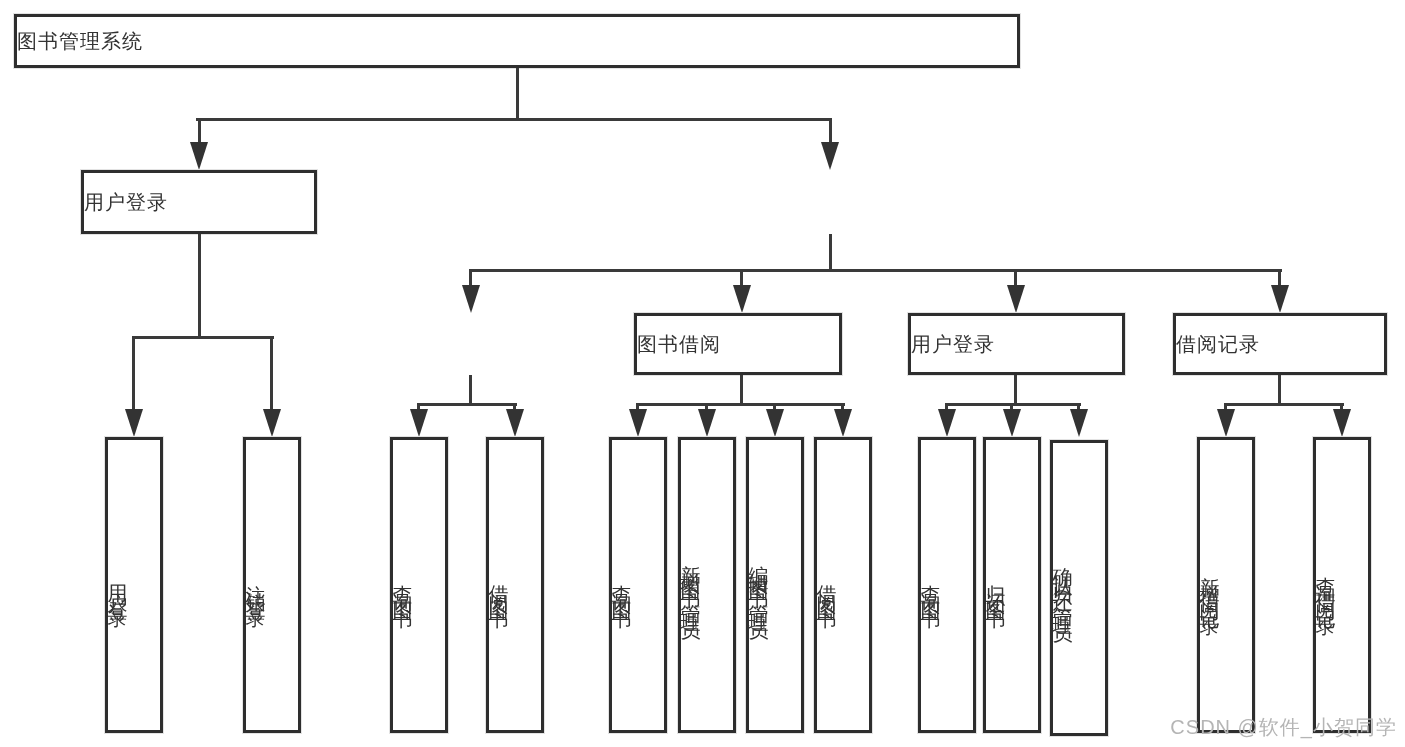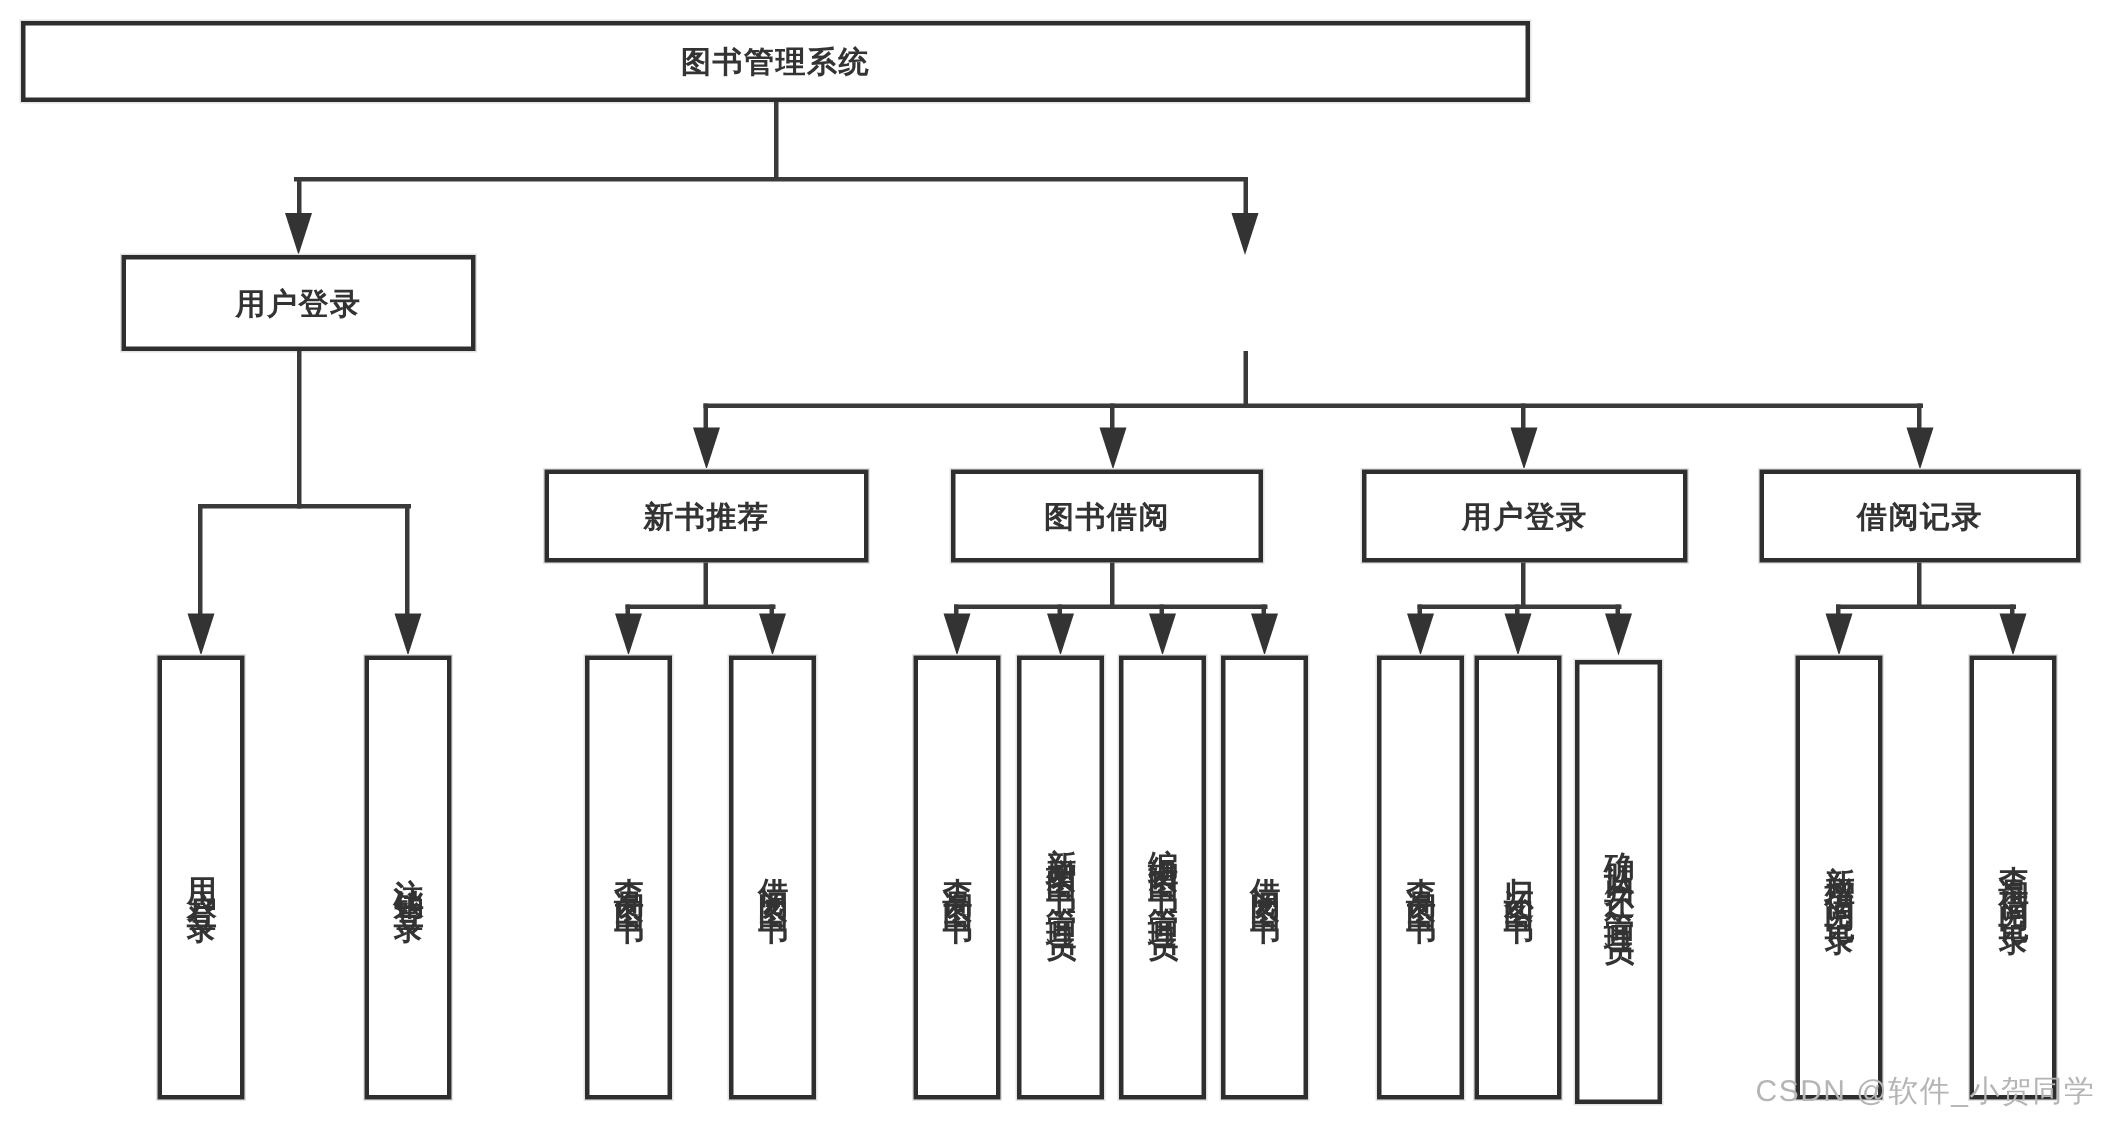--- a/index.html
+++ b/index.html
@@ -11,23 +11,21 @@
     overflow:hidden;
   }
   .box{
     position:absolute;
     box-sizing:border-box;
     background:#ffffff;
     border:3px solid #2e2e2e;
     box-shadow:0 0 0 1px #e3e3e3;
     display:flex;
     align-items:center;
-    justify-content:center;
     color:#333333;
-    font-weight:bold;
   }
   .hbox .lbl{
     font-size:20px;
     letter-spacing:1px;
     white-space:nowrap;
   }
   .vbox .vlbl{
     writing-mode:vertical-rl;
     text-orientation:mixed;
     font-size:20px;
@@ -85,23 +83,20 @@
   <div class="hline" style="left:469px;top:269px;width:813px"></div>
   <div class="vline" style="left:469px;top:269px;height:18px"></div>
   <div class="arrow" style="left:462px;top:285px"></div>
   <div class="vline" style="left:740px;top:269px;height:18px"></div>
   <div class="arrow" style="left:733px;top:285px"></div>
   <div class="vline" style="left:1014px;top:269px;height:18px"></div>
   <div class="arrow" style="left:1007px;top:285px"></div>
   <div class="vline" style="left:1278px;top:269px;height:18px"></div>
   <div class="arrow" style="left:1271px;top:285px"></div>
 
-  <div class="box hbox" style="left:363px;top:313px;width:216px;height:62px">
-    <span class="lbl">新书推荐</span>
-  </div>
   <div class="box hbox" style="left:634px;top:313px;width:208px;height:62px">
     <span class="lbl">图书借阅</span>
   </div>
   <div class="box hbox" style="left:908px;top:313px;width:217px;height:62px">
     <span class="lbl">用户登录</span>
   </div>
   <div class="box hbox" style="left:1173px;top:313px;width:214px;height:62px">
     <span class="lbl">借阅记录</span>
   </div>
 

